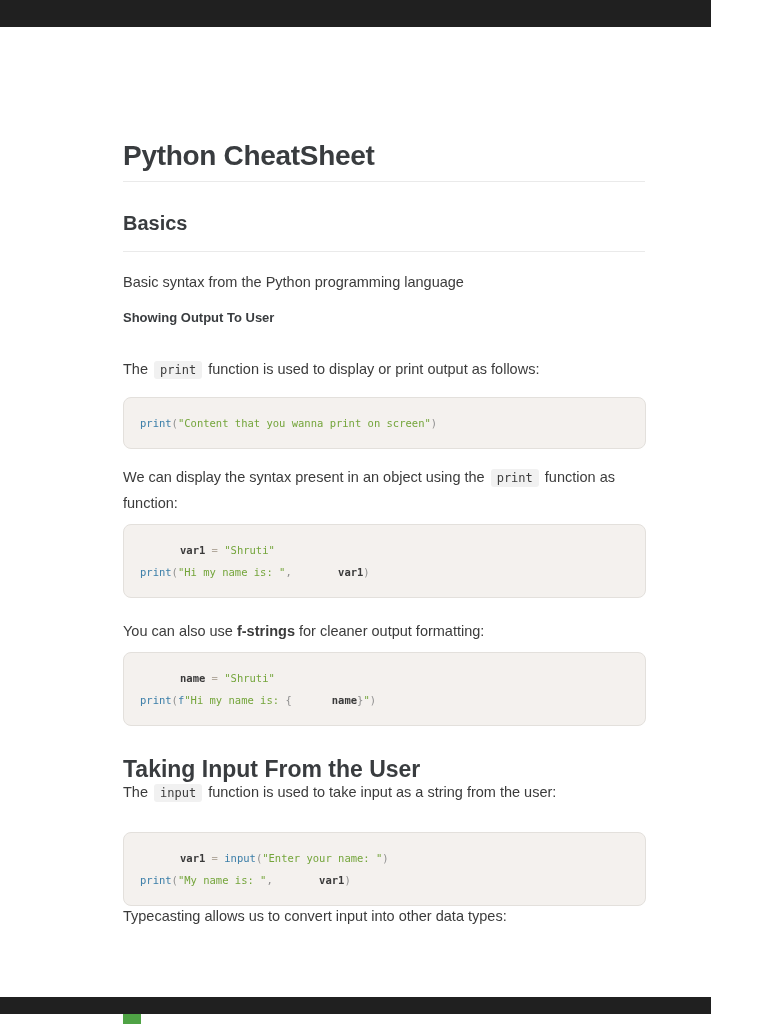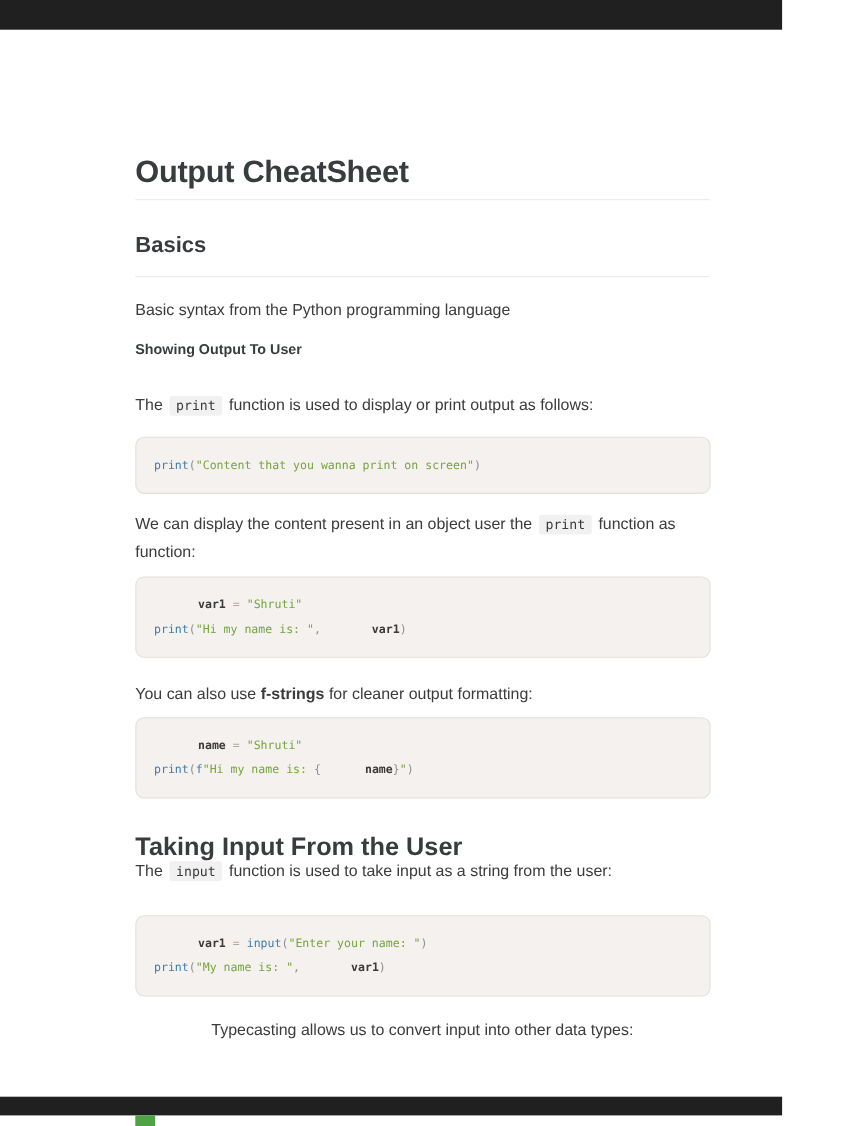--- a/index.html
+++ b/index.html
@@ -26,21 +26,21 @@
   #sec-basics{top:212px;font-size:20px;}
   #rule-2{top:251px;}
   p{margin:0;font-size:14.5px;line-height:25px;color:#3b3b3b;}
   #p-intro{top:270px;}
   #h-output{top:310px;font-size:13px;}
   #p-print-intro{top:357px;}
   #p-object{top:465px;}
   #p-fstrings{top:619px;}
   #h-input{top:756px;font-size:23px;}
   #p-input-intro{top:780px;}
-  #p-typecast{top:925px;text-align:center;}
+  #p-typecast{top:904px;}
   b{font-weight:700;margin-top:32px;}
 
   
   .ic{
     font-family:"DejaVu Sans Mono","Liberation Mono",monospace;
     font-size:12px;background:#f1f1f1;color:#3b3b3b;
     padding:2px 6px;border-radius:3px;margin:0 2px;
   }
 
   
@@ -61,35 +61,35 @@
   .tk-pu{color:#8f8f8f;}
   .tk-op{color:#b2a99d;}
   .tk-va{color:#3a3a3a;font-weight:700;margin-left:40px;}
 </style>
 </head>
 <body>
 
 <div id="top-bar" class="abs viewer-bar"></div>
 
 <div>
-  <h1 id="doc-title" class="abs col">Output CheatSheet</h1>
+  <h1 id="doc-title" class="abs col">Python CheatSheet</h1>
   <div id="rule-1" class="abs col rule"></div>
 
   <h2 id="sec-basics" class="abs col">Basics</h2>
   <div id="rule-2" class="abs col rule"></div>
 
   <p id="p-intro" class="abs col"><span>Basic syntax from the Python programming language</span></p>
 
   <h3 id="h-output" class="abs col">Showing Output To User</h3>
 
   <p id="p-print-intro" class="abs col"><span>The </span><span class="ic">print</span><span> function is used to display or print output as follows:</span></p>
 
   <div id="code-print" class="abs code"><div class="cl"><span class="tk-fn">print</span><span class="tk-pu">(</span><span class="tk-st">"Content that you wanna print on screen"</span><span class="tk-pu">)</span></div></div>
 
-  <p id="p-object" class="abs col"><span>We can display the content present in an object user the </span><span class="ic">print</span><span> function as</span><br><span>function:</span></p>
+  <p id="p-object" class="abs col"><span>We can display the syntax present in an object using the </span><span class="ic">print</span><span> function as</span><br><span>function:</span></p>
 
   <div id="code-var" class="abs code"><div class="cl"><span class="tk-va">var1</span><span class="tk-op"> = </span><span class="tk-st">"Shruti"</span></div><div class="cl"><span class="tk-fn">print</span><span class="tk-pu">(</span><span class="tk-st">"Hi my name is: "</span><span class="tk-pu">, </span><span class="tk-va">var1</span><span class="tk-pu">)</span></div></div>
 
   <p id="p-fstrings" class="abs col"><span>You can also use </span><b>f-strings</b><span> for cleaner output formatting:</span></p>
 
   <div id="code-fstring" class="abs code"><div class="cl"><span class="tk-va">name</span><span class="tk-op"> = </span><span class="tk-st">"Shruti"</span></div><div class="cl"><span class="tk-fn">print</span><span class="tk-pu">(</span><span class="tk-fn">f</span><span class="tk-st">"Hi my name is: </span><span class="tk-pu">{</span><span class="tk-va">name</span><span class="tk-pu">}</span><span class="tk-st">"</span><span class="tk-pu">)</span></div></div>
 
   <h3 id="h-input" class="abs col">Taking Input From the User</h3>
 
   <p id="p-input-intro" class="abs col"><span>The </span><span class="ic">input</span><span> function is used to take input as a string from the user:</span></p>

